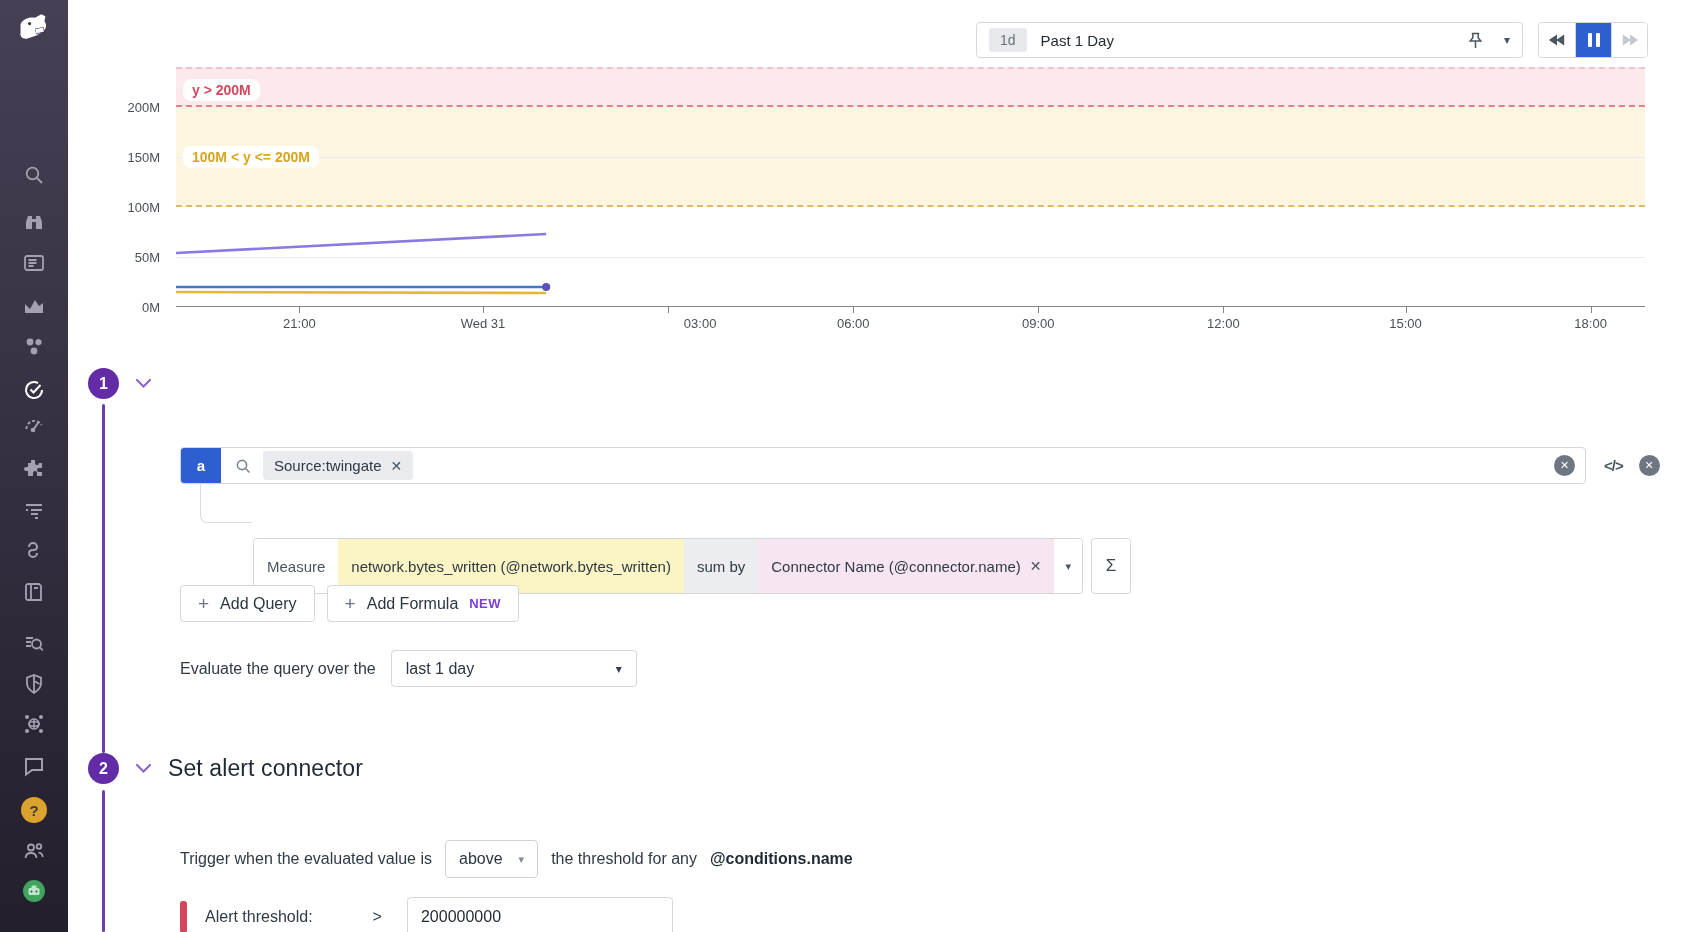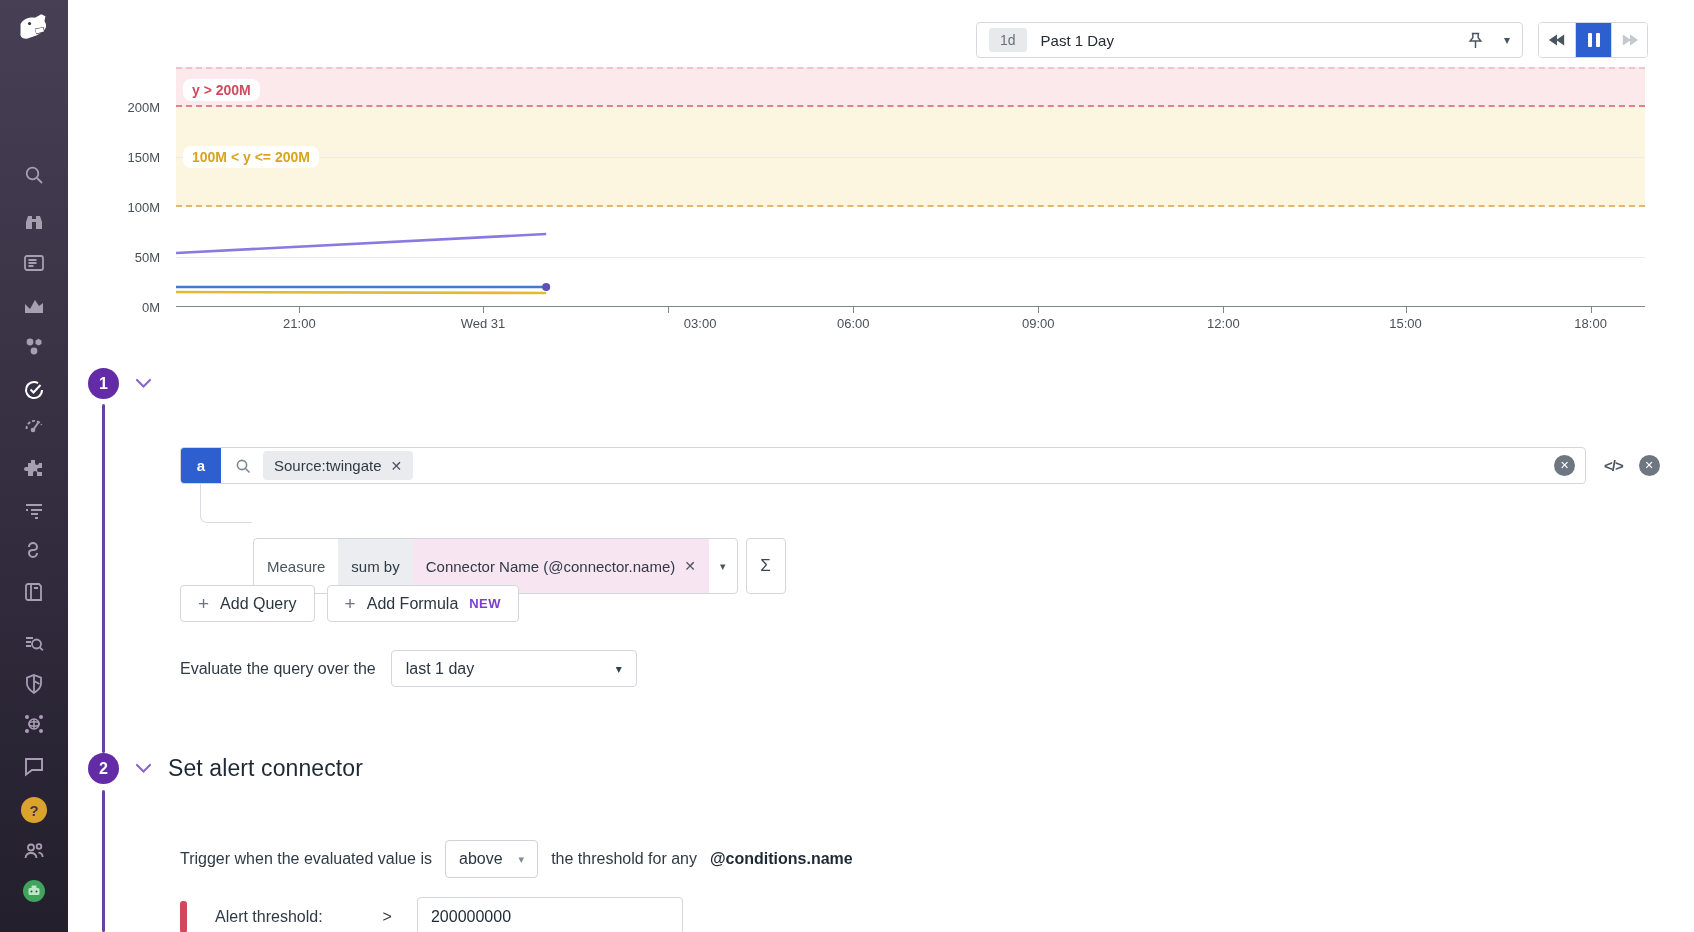--- a/index.html
+++ b/index.html
@@ -97,21 +97,21 @@
 
   .trigger-row { position:absolute; left:180px; top:840px; height:38px; display:flex; align-items:center; gap:13px; }
   .trigger-text { font-size:16px; color:#2f3a44; }
   .small-select { height:38px; border:1px solid #cfd3d8; border-radius:4px; background:#fff;
     display:flex; align-items:center; gap:16px; padding:0 13px; font-size:16px; color:#2b3640; cursor:pointer; }
   .small-select .caret { font-size:11px; color:#828c96; }
   .bold-text { font-weight:700; color:#1f2933; }
 
   .threshold-row { position:absolute; left:180px; top:897px; display:flex; align-items:center; }
   .thr-bar { width:7px; height:32px; border-radius:3px; background:#d5455c; }
-  .thr-label { margin-left:28px; font-size:16px; color:#2f3a44; }
+  .thr-label { margin-left:18px; font-size:16px; color:#2f3a44; }
   .thr-op { margin-left:60px; font-size:16px; color:#2f3a44; }
   .thr-input { margin-left:25px; width:266px; height:40px; border:1px solid #d3d7db; border-radius:4px;
     padding:0 13px; font-size:16px; color:#1f2933; font-family:inherit; outline:none; }
 </style>
 </head>
 <body>
 
 <div class="sidebar">
   <div class="s-icon logo" style="top:8px">
     <svg viewBox="0 0 24 24" fill="currentColor">
@@ -339,20 +339,21 @@
 <div class="bar-right-icons">
   <span class="code-ico">&lt;/&gt;</span>
   <span class="clear-circle">✕</span>
 </div>
 
 <div class="elbow"></div>
 
 <div class="measure-row">
   <div class="measure-box">
     <span class="seg seg-measure">Measure</span>
+    <span class="seg seg-yellow">network.bytes_written (@network.bytes_written)</span>
     <span class="seg seg-sumby">sum by</span>
     <span class="seg seg-pink">
       <span>Connector Name (@connector.name)</span>
       <span class="x-small">✕</span>
     </span>
     <span class="seg seg-caret">▾</span>
   </div>
   <div class="sigma-box">Σ</div>
 </div>
 

